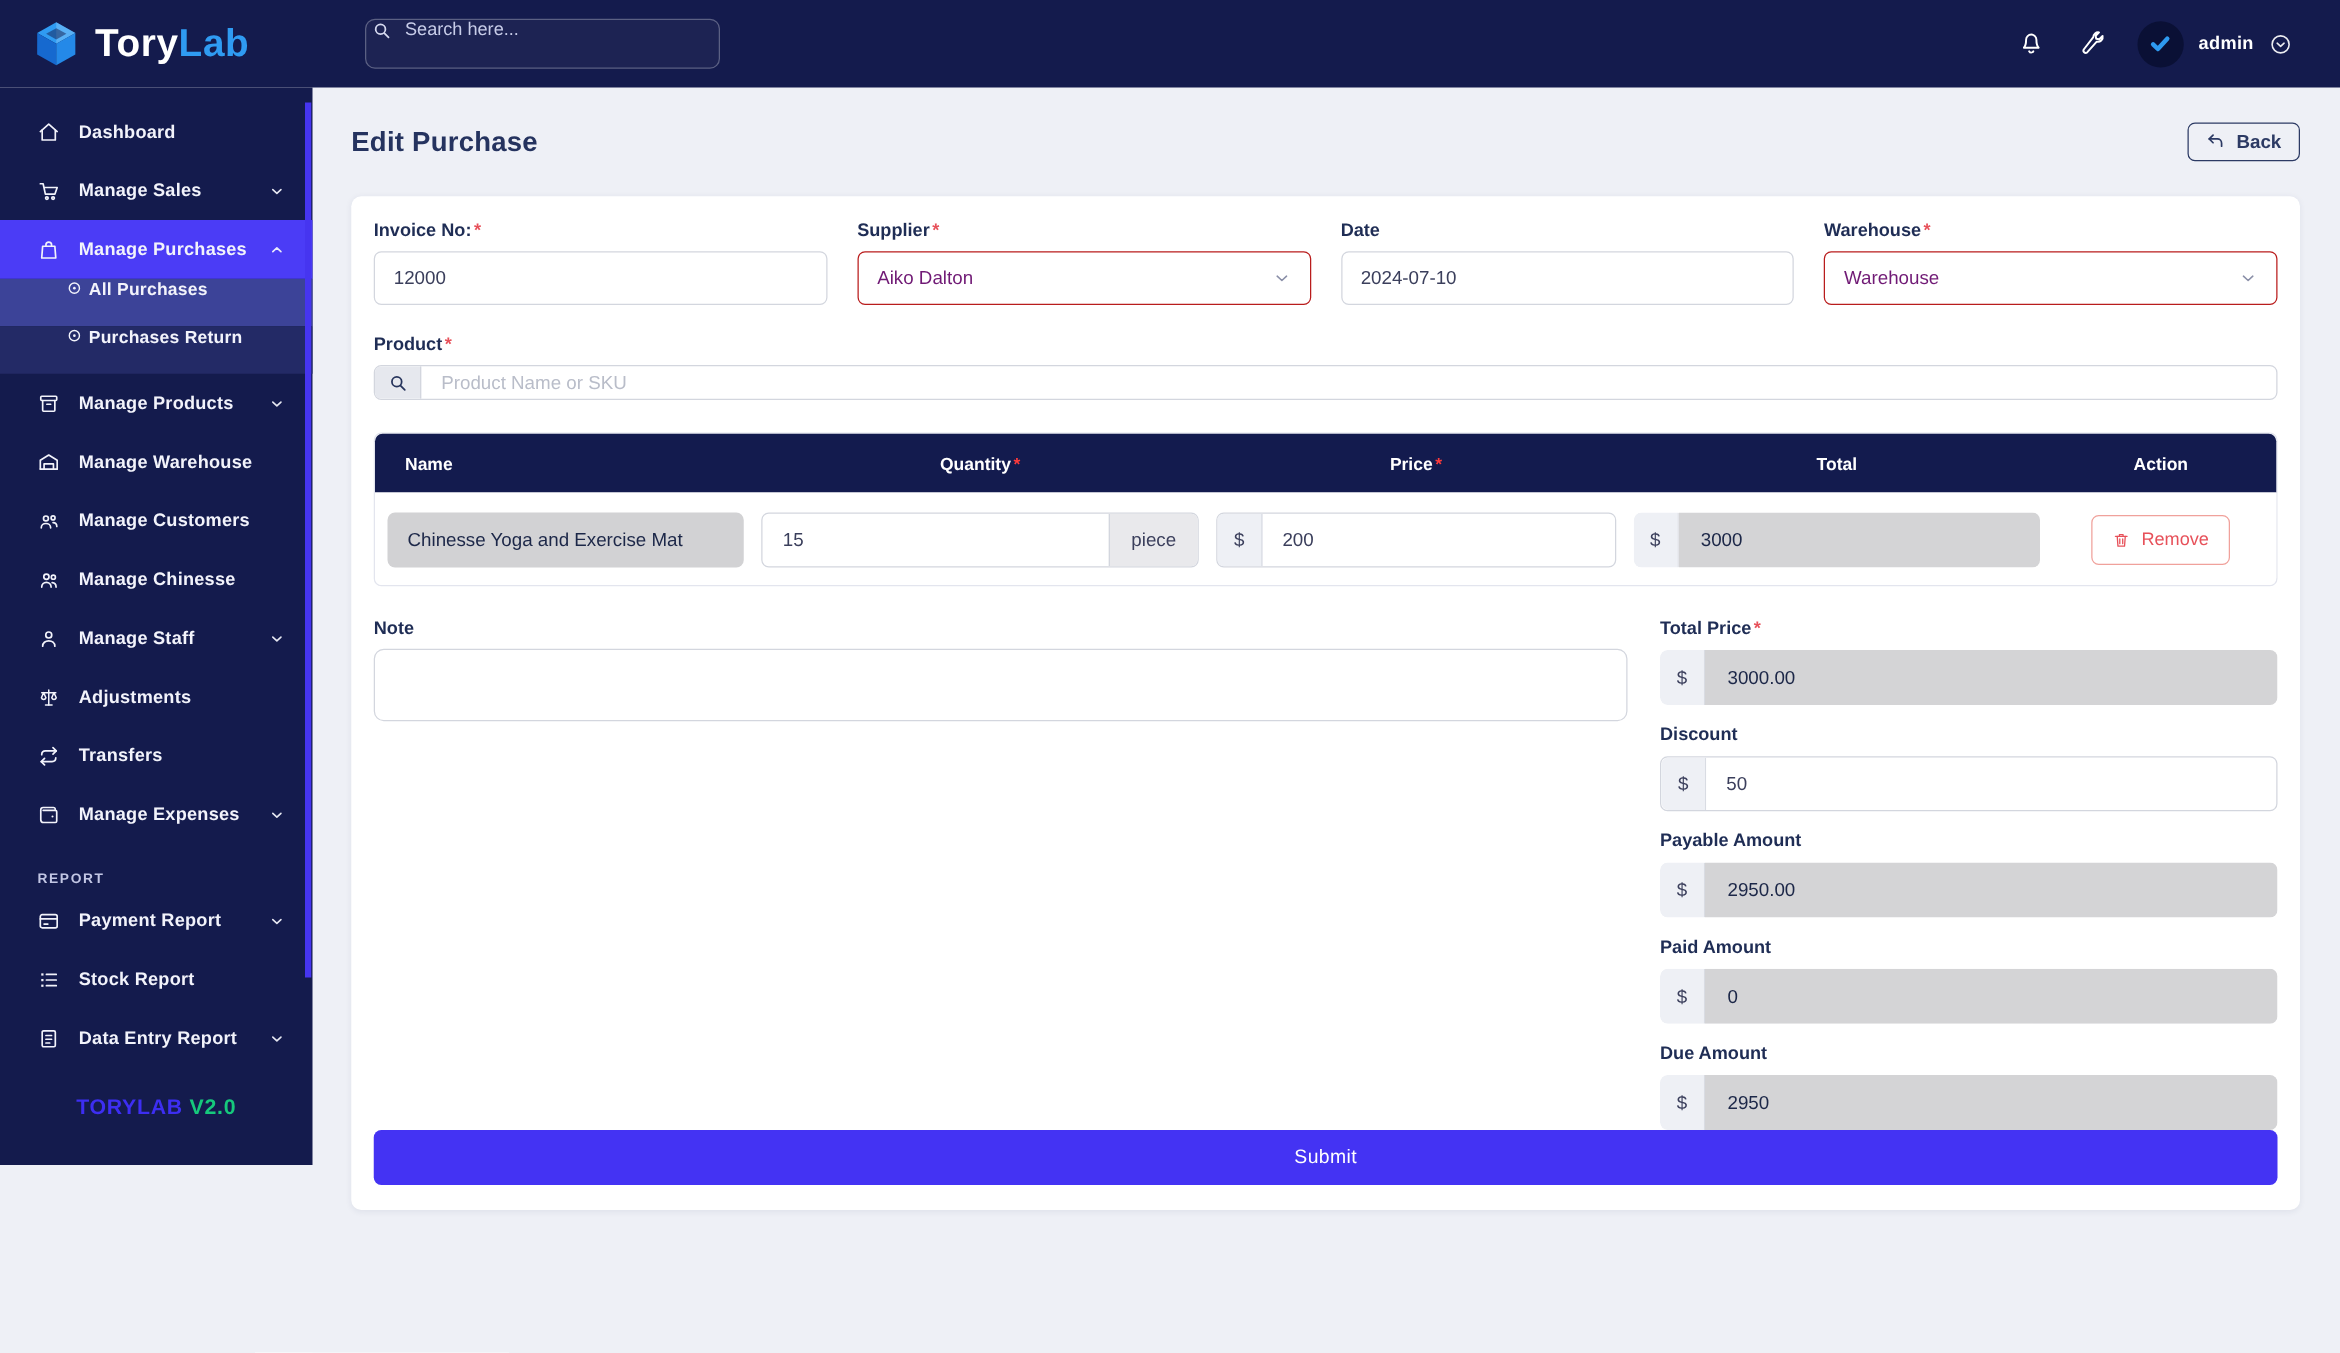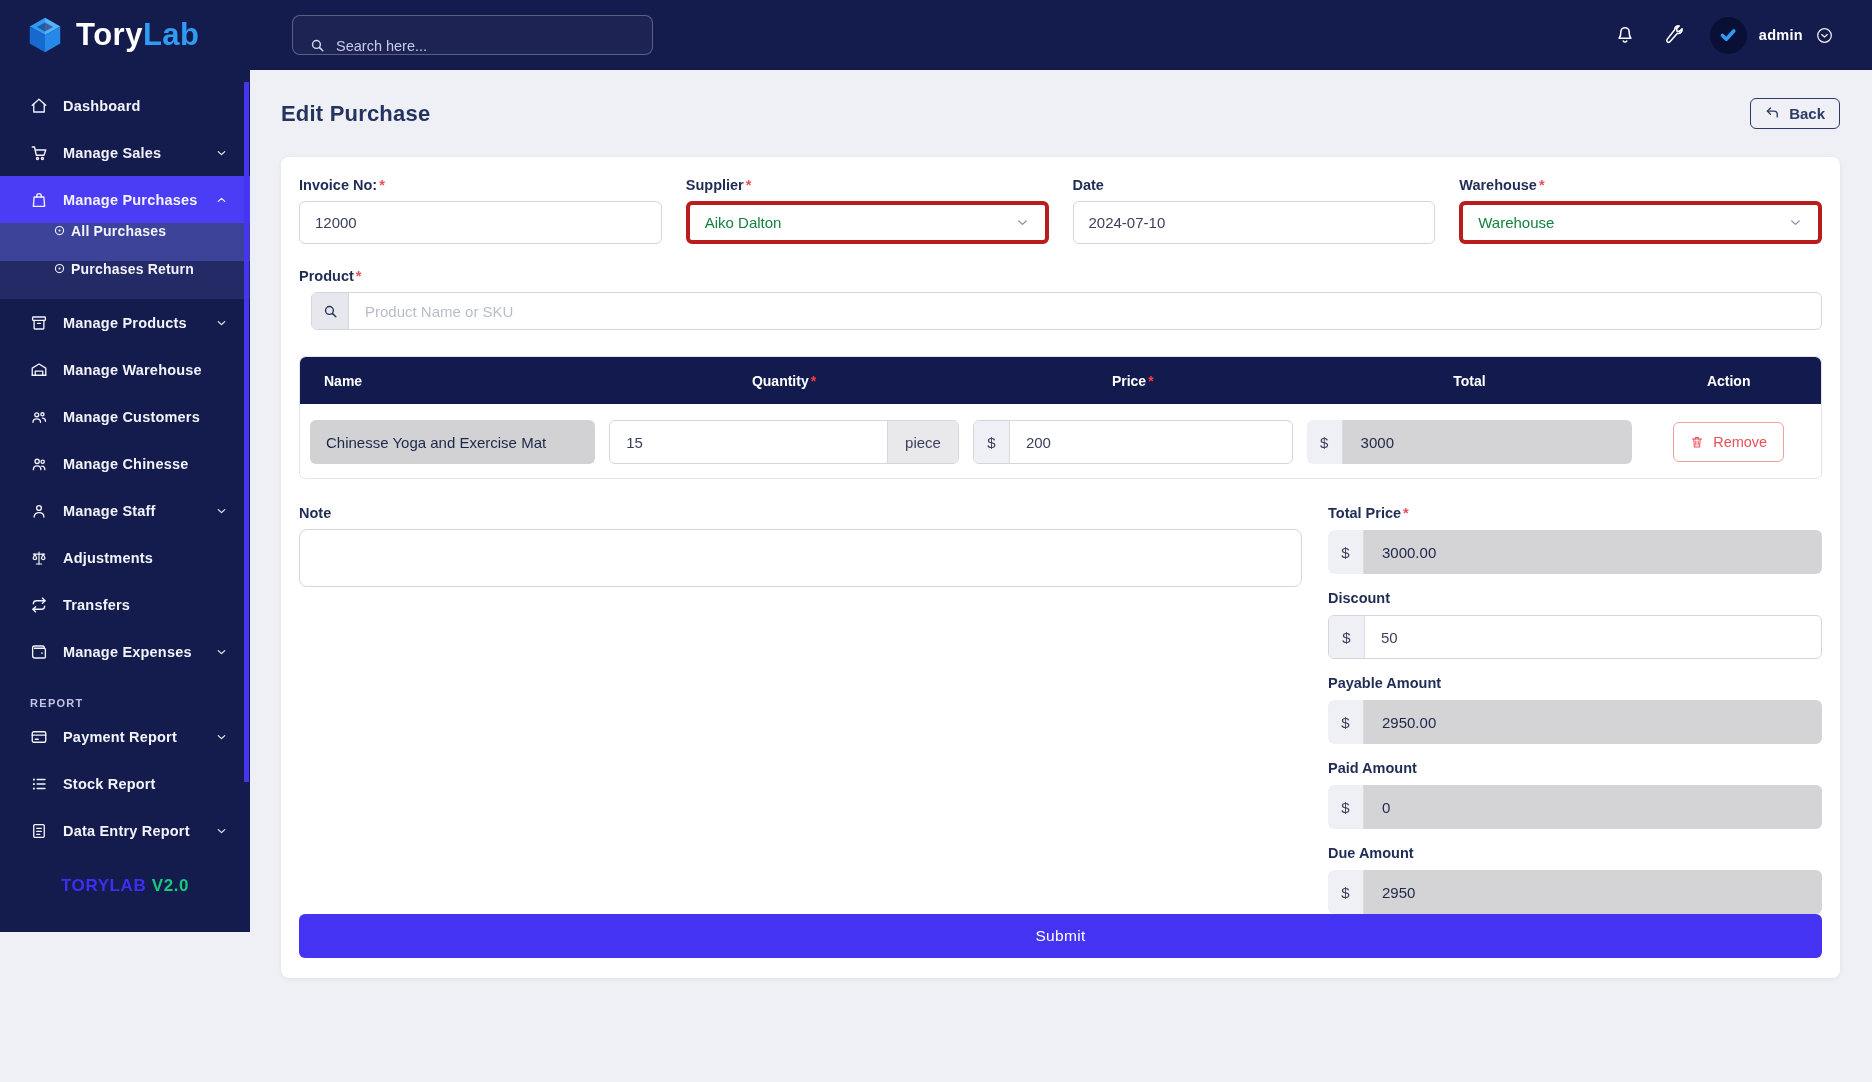--- a/index.html
+++ b/index.html
@@ -17,23 +17,23 @@
   
   .topbar {
     position:absolute; left:0; top:0; width:1872px; height:70px;
     background:#141b4d; z-index:5; display:flex; align-items:center;
   }
   .logo-zone { width:250px; display:flex; align-items:center; padding-left:24px; gap:10px; flex:none; }
   .logo-text { font-size:31px; font-weight:bold; letter-spacing:.5px; }
   .logo-text .lt-a { color:#ffffff; }
   .logo-text .lt-b { color:#2f9bf2; }
   .search-wrap {
-    margin-left:42px; width:361px; height:40px; border:1px solid rgba(255,255,255,.28);
+    margin-left:42px; width:284px; height:40px; border:1px solid rgba(255,255,255,.28);
     border-radius:8px; background:rgba(255,255,255,.04);
-    display:flex; align-items:flex-end; padding:0 16px; gap:10px;
+    display:flex; align-items:flex-start; padding:0 4px; gap:10px;
   }
   .search-wrap input {
     background:transparent; border:none; outline:none; color:#e3e7f7;
     font-size:14.5px; width:100%; font-family:"Liberation Sans",sans-serif;
   }
   .search-wrap input::placeholder { color:#c7cce8; }
   .topbar-right { margin-left:auto; display:flex; align-items:center; gap:26px; padding-right:38px; }
   .tb-icon { color:#fff; cursor:pointer; }
   .user-menu { display:flex; align-items:center; gap:12px; cursor:pointer; }
   .avatar {
@@ -93,32 +93,32 @@
   .field-label { font-size:14.5px; font-weight:600; color:#1f2d55; margin-bottom:8px; display:block; }
   .req { color:#e7515a; margin-left:2px; }
   .row-4 { display:grid; grid-template-columns:repeat(4,1fr); gap:24px; }
 
   .text-input {
     width:100%; height:43px; border:1px solid #d3d6de; border-radius:6px; padding:0 15px;
     font-size:15px; color:#3b3f5c; outline:none; background:#fff;
     font-family:"Liberation Sans",sans-serif;
   }
   .select-box {
-    width:100%; height:43px; border:4px solid #b91c1c; border-radius:6px; padding:0 15px;
+    width:100%; height:43px; border:1px solid #b91c1c; border-radius:6px; padding:0 15px;
     display:flex; align-items:center; justify-content:space-between; cursor:pointer;
-    font-size:15px; color:#15803d; background:#fff;
+    font-size:15px; color:#701a75; background:#fff;
   }
   .select-box .sel-caret { color:#8a8fa8; }
 
   .product-block { margin-top:24px; }
   .input-group {
     display:flex; align-items:stretch; border:1px solid #d3d6de; border-radius:6px;
     overflow:hidden; background:#fff;
   }
-  .product-group { height:38px;margin-left:12px; }
+  .product-group { height:28px; }
   .ig-prefix {
     width:37px; flex:none; background:#e6e8ee; border-right:1px solid #d3d6de;
     display:flex; align-items:center; justify-content:center; color:#27345c; font-size:15px;
   }
   .ig-input {
     flex:1; border:none; outline:none; padding:0 16px; font-size:15px; color:#3b3f5c;
     background:transparent; font-family:"Liberation Sans",sans-serif; min-width:0;
   }
   .ig-input::placeholder { color:#b9bdc9; }
   .ig-suffix {

